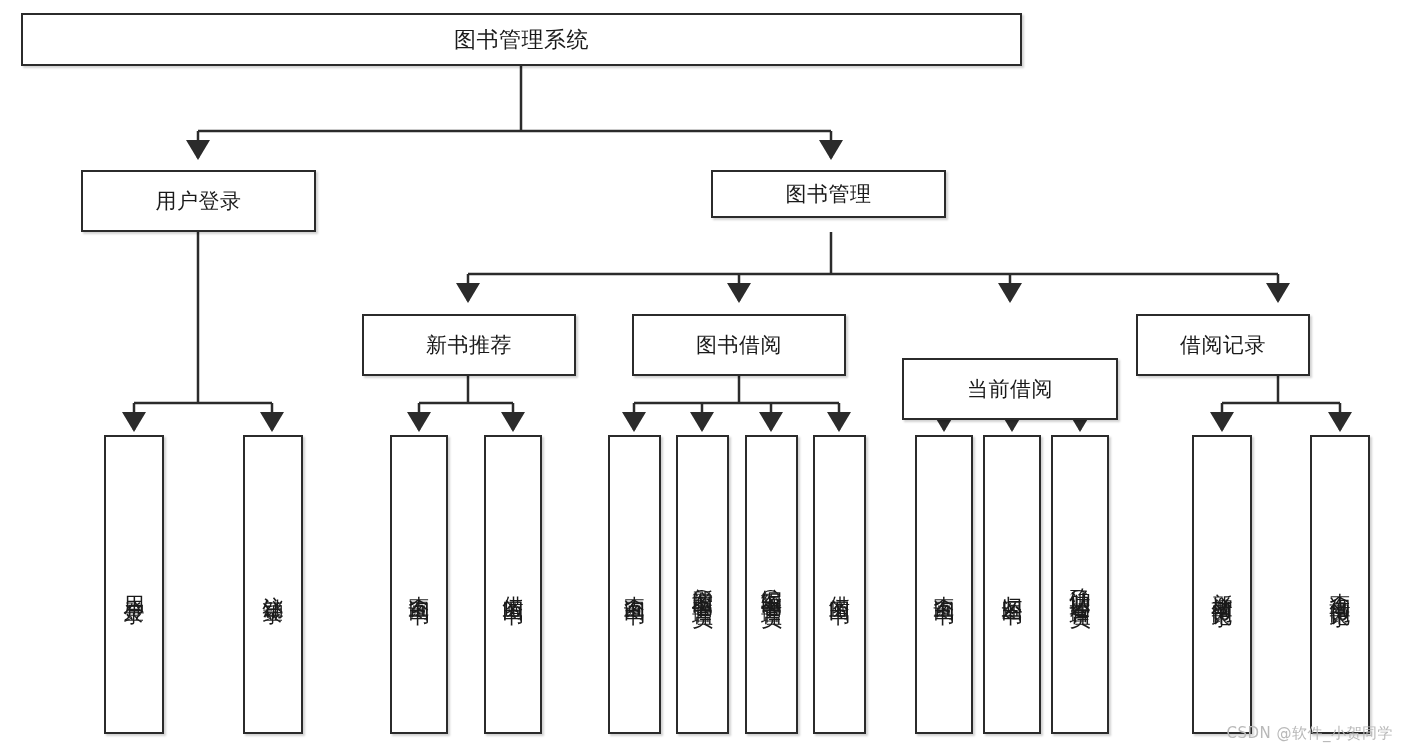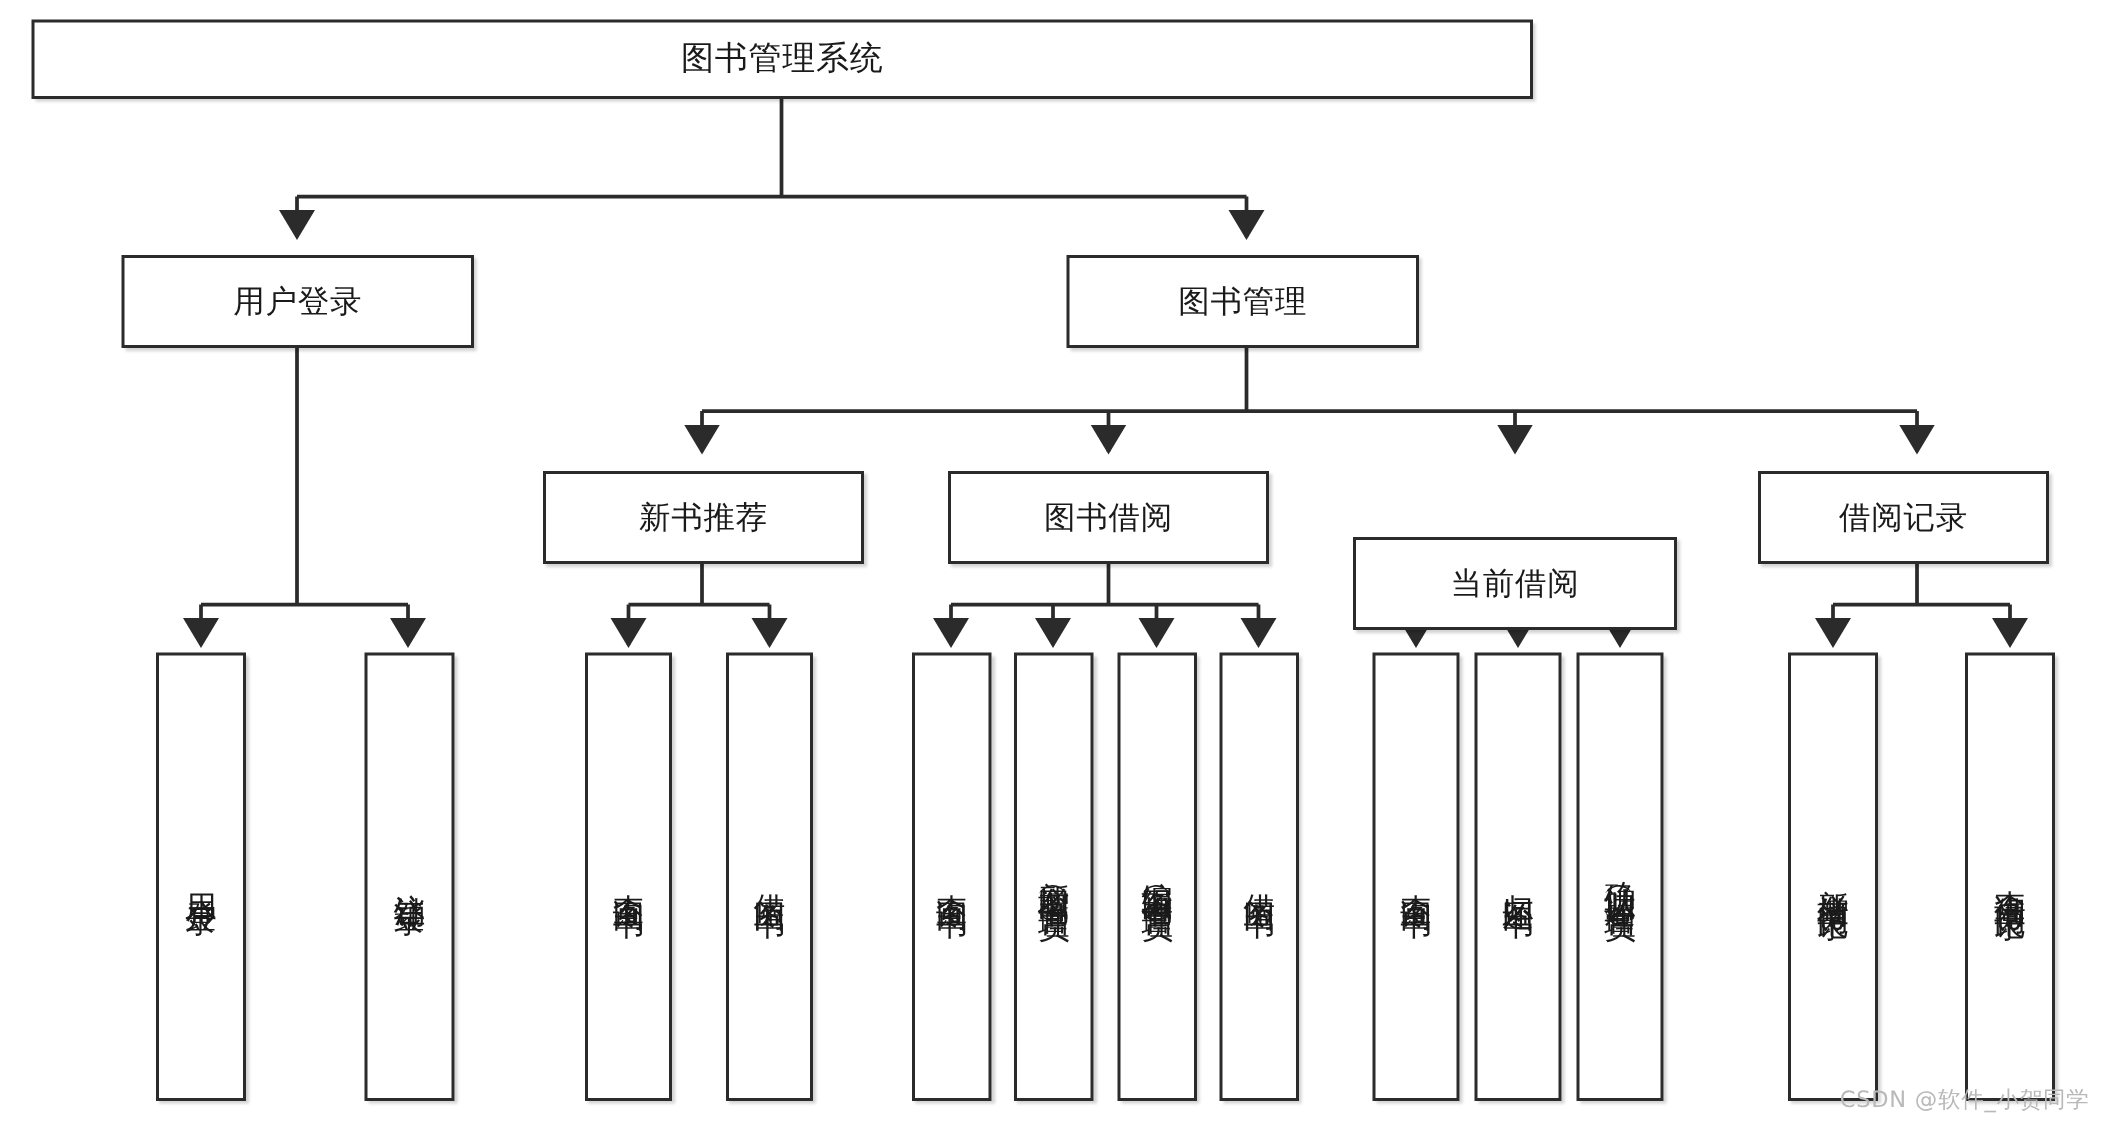--- a/index.html
+++ b/index.html
@@ -132,34 +132,34 @@
     </g>
   </svg>
 
   <div class="node horiz root" style="left:21px; top:13px; width:1001px; height:53px;align-items:center;">
     <span class="label">图书管理系统</span>
   </div>
 
   <div class="node horiz" style="left:81px; top:170px; width:235px; height:62px;">
     <span class="label">用户登录</span>
   </div>
-  <div class="node horiz" style="left:711px; top:170px; width:235px; height:62px;">
+  <div class="node horiz" style="left:711px; top:170px; width:235px; height:48px;">
     <span class="label">图书管理</span>
   </div>
 
   <div class="node horiz" style="left:632px; top:314px; width:214px; height:62px;">
     <span class="label">图书借阅</span>
   </div>
   <div class="node horiz" style="left:362px; top:314px; width:214px; height:62px;">
     <span class="label">新书推荐</span>
   </div>
   <div class="node horiz" style="left:902px; top:314px; width:216px; height:62px;margin-top:44px;">
     <span class="label">当前借阅</span>
   </div>
-  <div class="node horiz" style="left:1172px; top:314px; width:194px; height:62px;">
+  <div class="node horiz" style="left:1136px; top:314px; width:174px; height:62px;">
     <span class="label">借阅记录</span>
   </div>
 
   <div class="node vert" style="left:104px; top:435px; width:60px; height:299px;">
     <span class="label">用户登录</span>
   </div>
   <div class="node vert" style="left:243px; top:435px; width:60px; height:299px;">
     <span class="label">注销登录</span>
   </div>
 

